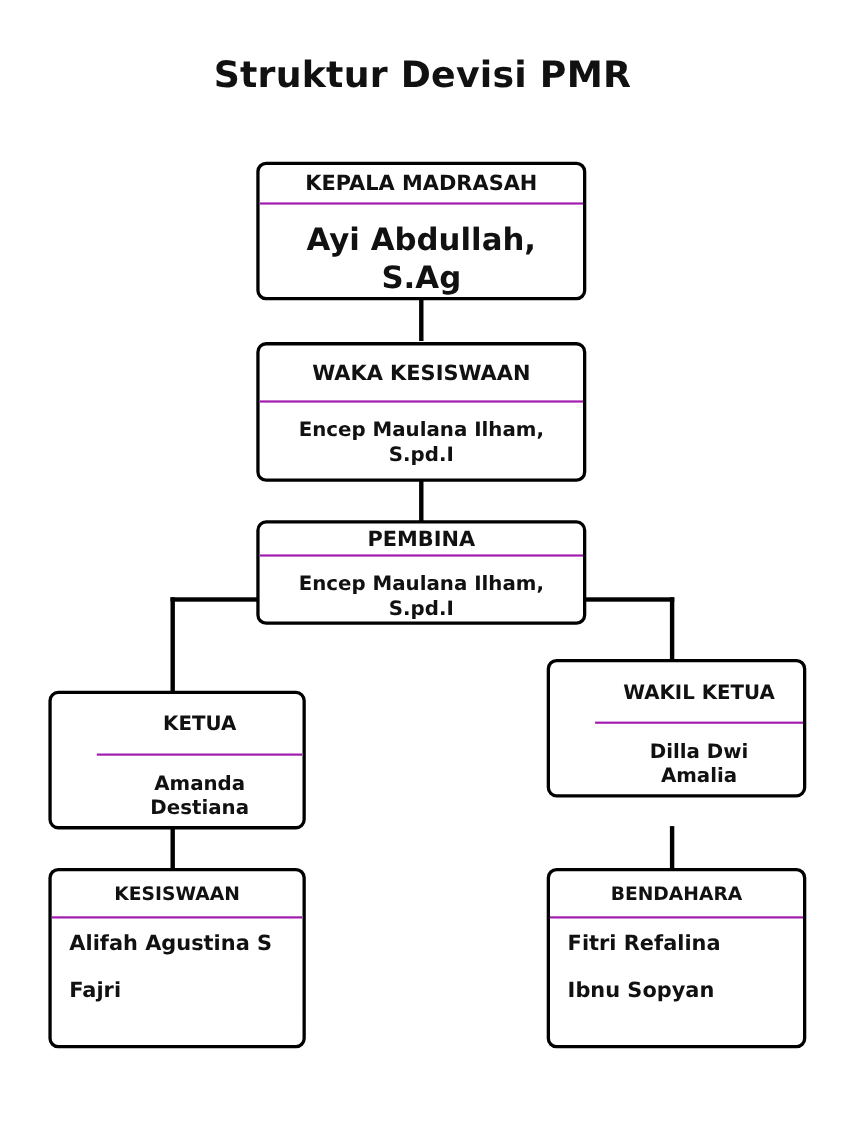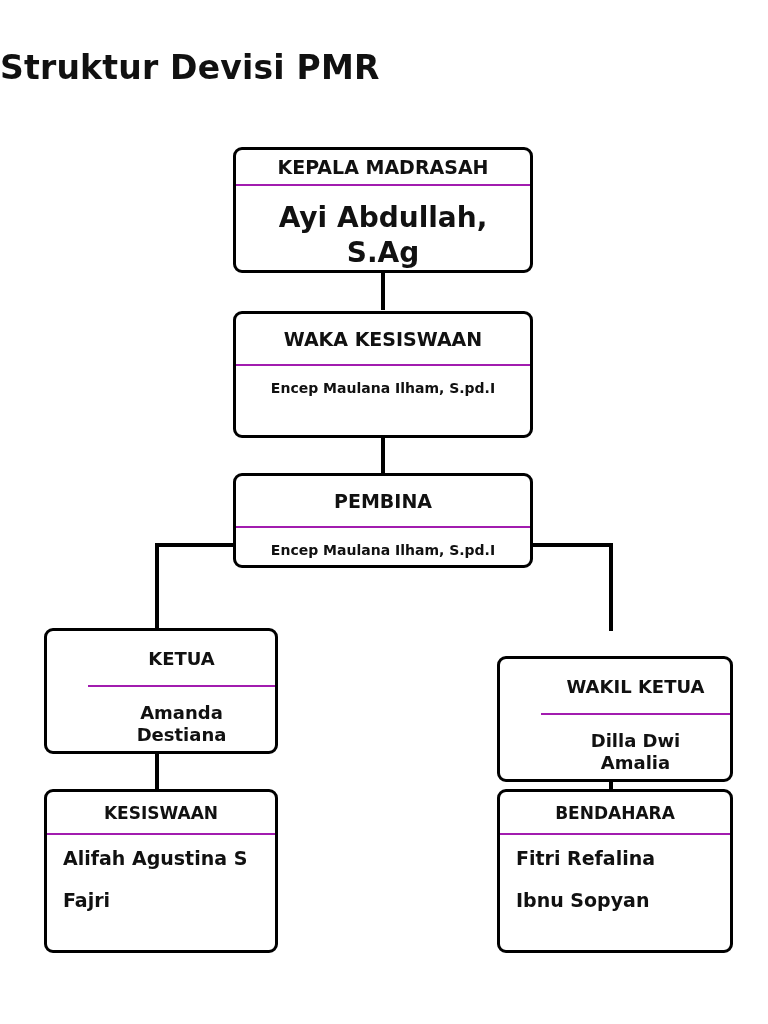--- a/index.html
+++ b/index.html
@@ -18,21 +18,21 @@
     background: #ffffff;
     overflow: hidden;
   }
 
   
   .chart-title {
     position: absolute;
     left: 0;
     top: 48px;
     width: 768px;
-    text-align: left;
+    text-align: center;
     font-size: 33px;
     font-weight: 700;
     color: #111111;
     letter-spacing: 0.2px;
   }
 
   
   .connector {
     position: absolute;
     background: #000000;
@@ -76,21 +76,21 @@
   
   .node.wide { width: 300px; }
   .node.wide .node-title { font-size: 19px; height: 52px; }
   .node.wide .node-body { padding: 0 12px; }
   .node.wide .node-name {
     font-size: 28px;
     text-align: center;
     line-height: 1.25;
     padding-top: 14px;
   }
-  .node.wide.small-name .node-name { font-size: 14px; }
+  .node.wide.small-name .node-name { font-size: 18px; }
 
   
   .node.mid { height: 126px; padding-left: 41px; }
   .node.mid .node-title { font-size: 18px; height: 56px; }
   .node.mid .node-body { padding: 0 14px; border-radius: 23px; }
   .node.mid .node-name {
     font-size: 18px;
     text-align: center;
     line-height: 1.2;
     padding-top: 15px;
@@ -149,21 +149,21 @@
     </div>
   </div>
 
   <div class="node mid" style="left:44px; top:628px; width:234px;">
     <div class="node-title">KETUA</div>
     <div class="node-body">
       <div class="node-name">Amanda Destiana</div>
     </div>
   </div>
 
-  <div class="node mid" style="left:497px; top:656px; width:236px;">
+  <div class="node mid" style="left:497px; top:599px; width:236px;">
     <div class="node-title">WAKIL KETUA</div>
     <div class="node-body">
       <div class="node-name">Dilla Dwi Amalia</div>
     </div>
   </div>
 
   <div class="node leaf" style="left:44px; top:789px; width:234px;">
     <div class="node-title">KESISWAAN</div>
     <div class="node-body">
       <div class="node-name">Alifah Agustina S</div>

